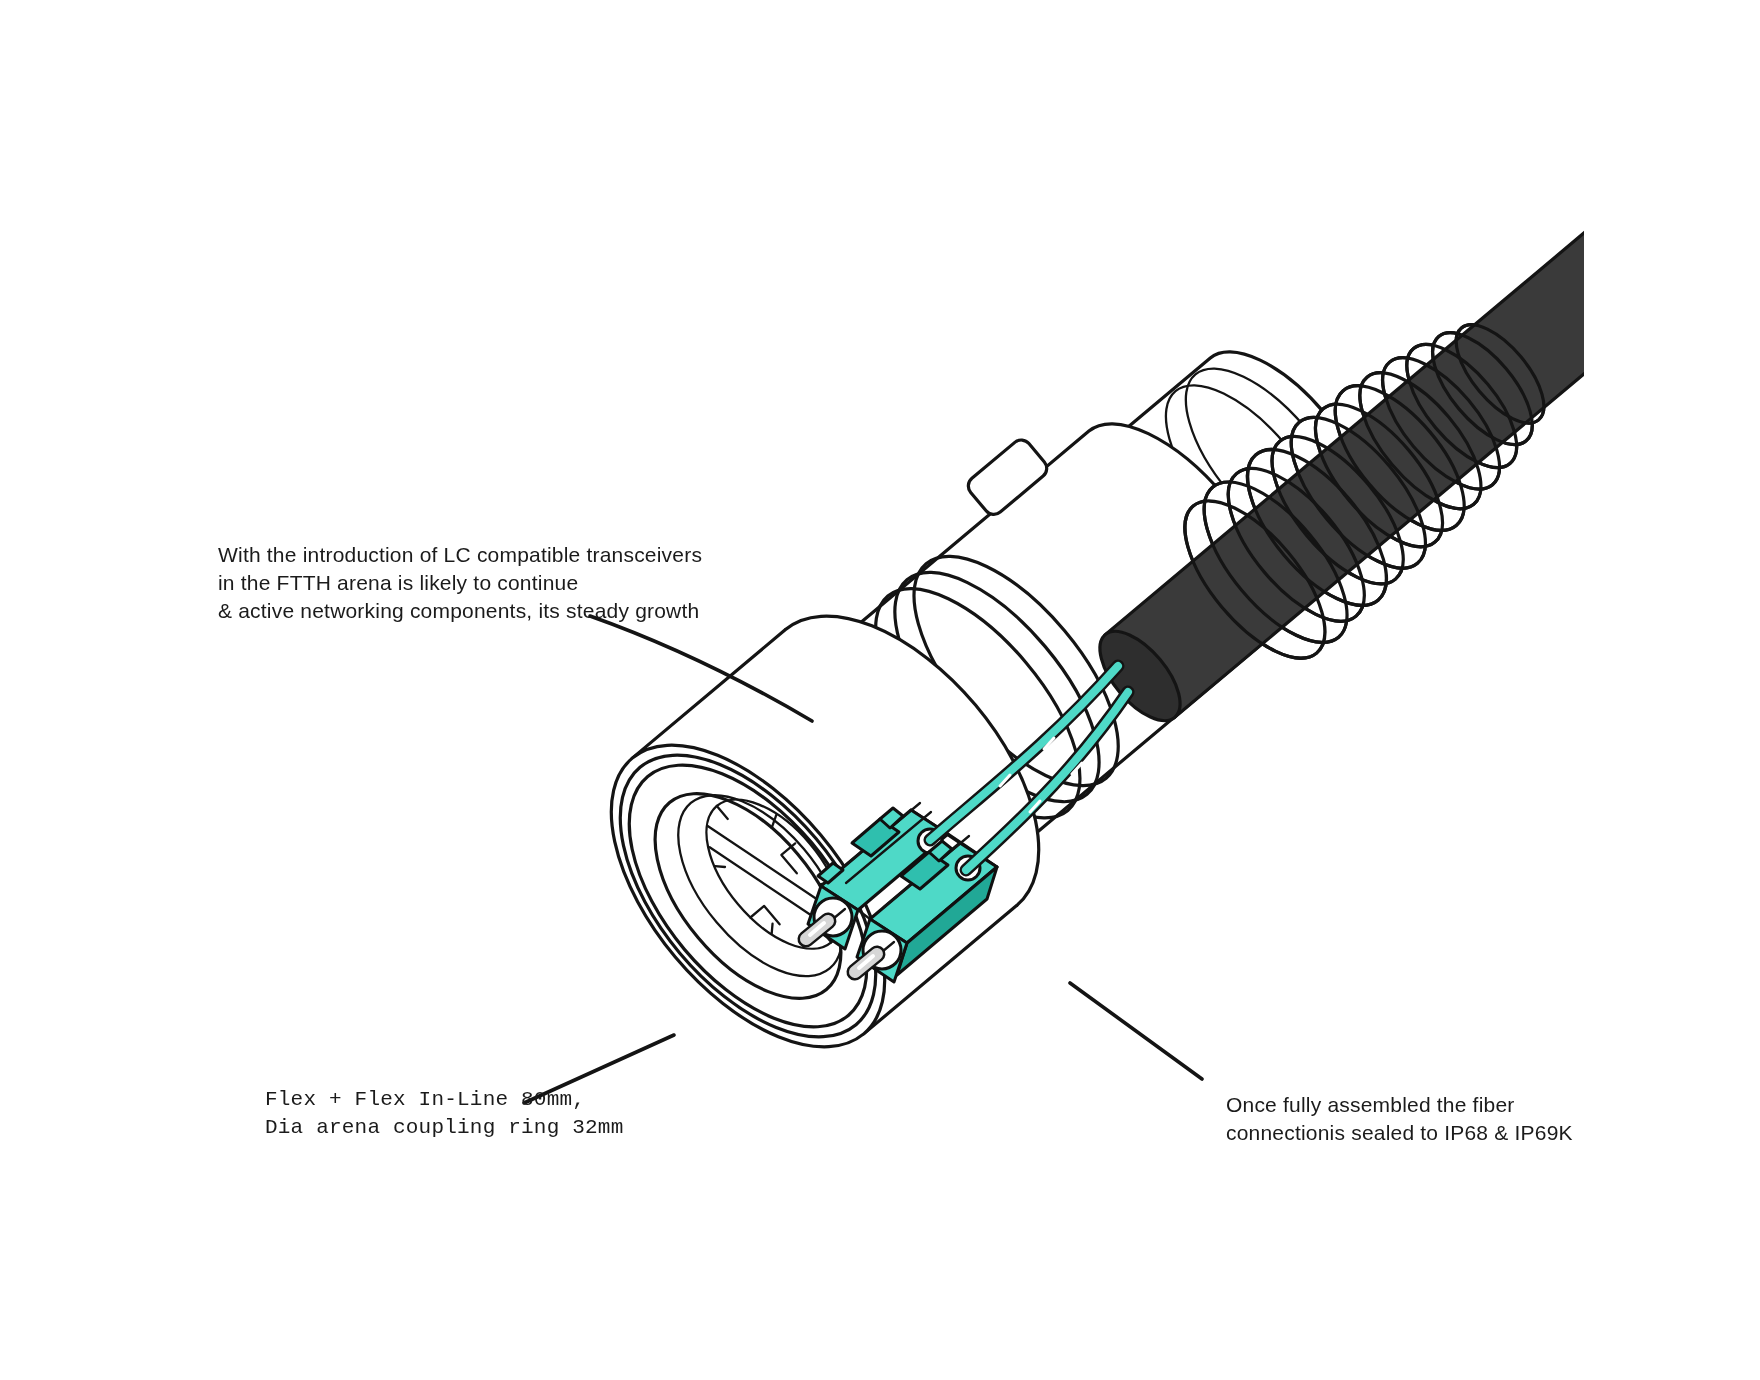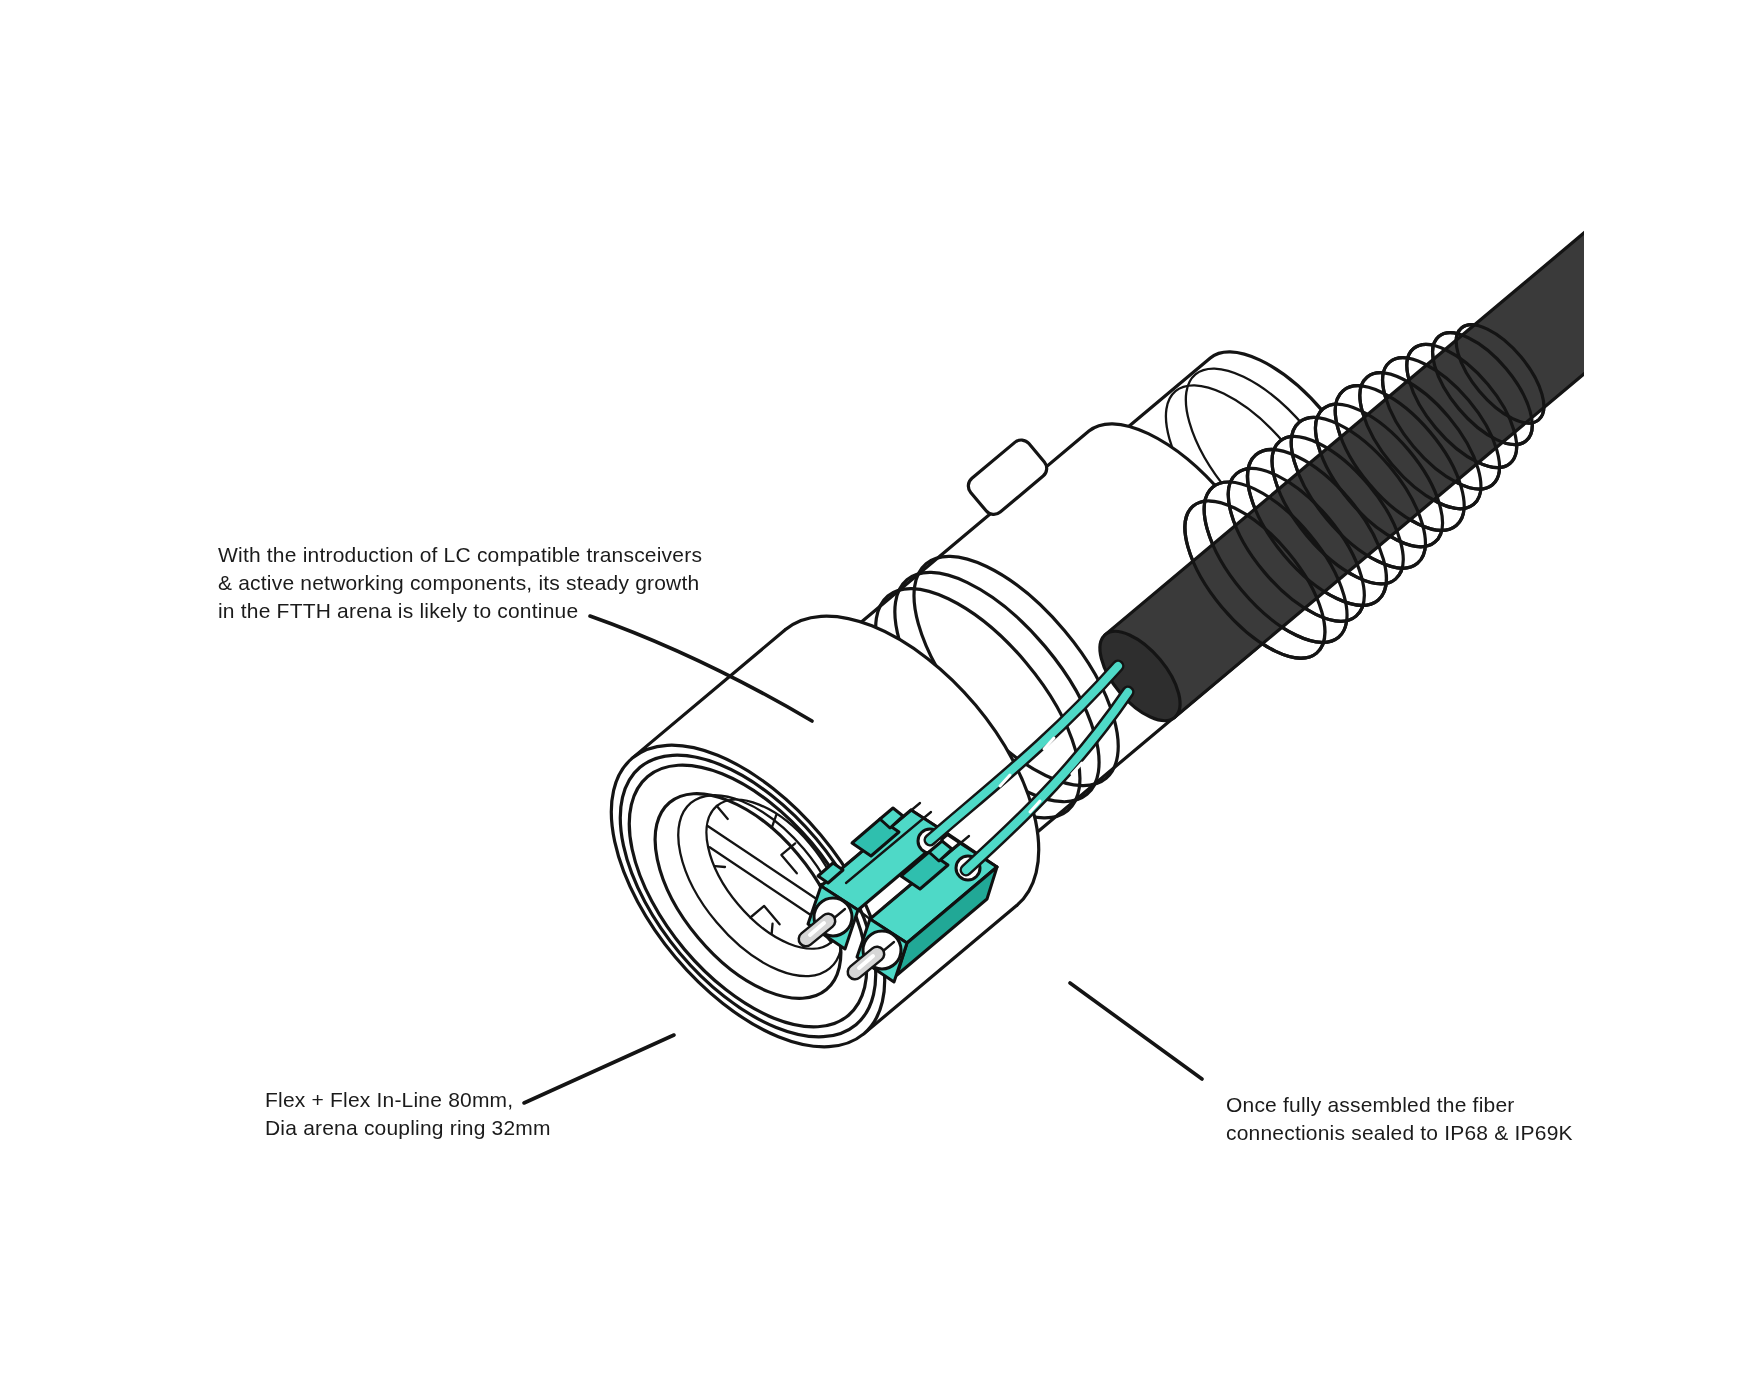--- a/index.html
+++ b/index.html
@@ -151,25 +151,25 @@
       <path d="M1030,812 L1040,801" stroke="#ffffff" stroke-width="3"></path>
     </g>
 
     <path class="leader" d="M590,616 Q700,655 812,721"></path>
     <path class="leader" d="M524,1103 L674,1035"></path>
     <path class="leader" d="M1070,983 L1202,1079"></path>
   </svg>
 
   <div class="note" style="left:218px;top:541px;">
     <div>With the introduction of LC compatible transceivers</div>
+    <div>in the FTTH arena is likely to continue</div>
     <div>&amp; active networking components, its steady growth</div>
-    <div>in the FTTH arena is likely to continue</div>
   </div>
 
-  <div class="note" style="left:265px;top:1086px;">
+  <div class="note" style="left:265px;top:1086px;font-family:Liberation Mono, monospace;">
     <div>Flex + Flex In-Line 80mm,</div>
     <div>Dia arena coupling ring 32mm</div>
   </div>
 
   <div class="note" style="left:1178px;top:1091px;margin-left:48px;">
     <div>Once fully assembled the fiber</div>
     <div>connectionis sealed to IP68 &amp; IP69K</div>
   </div>
 
 </div>

